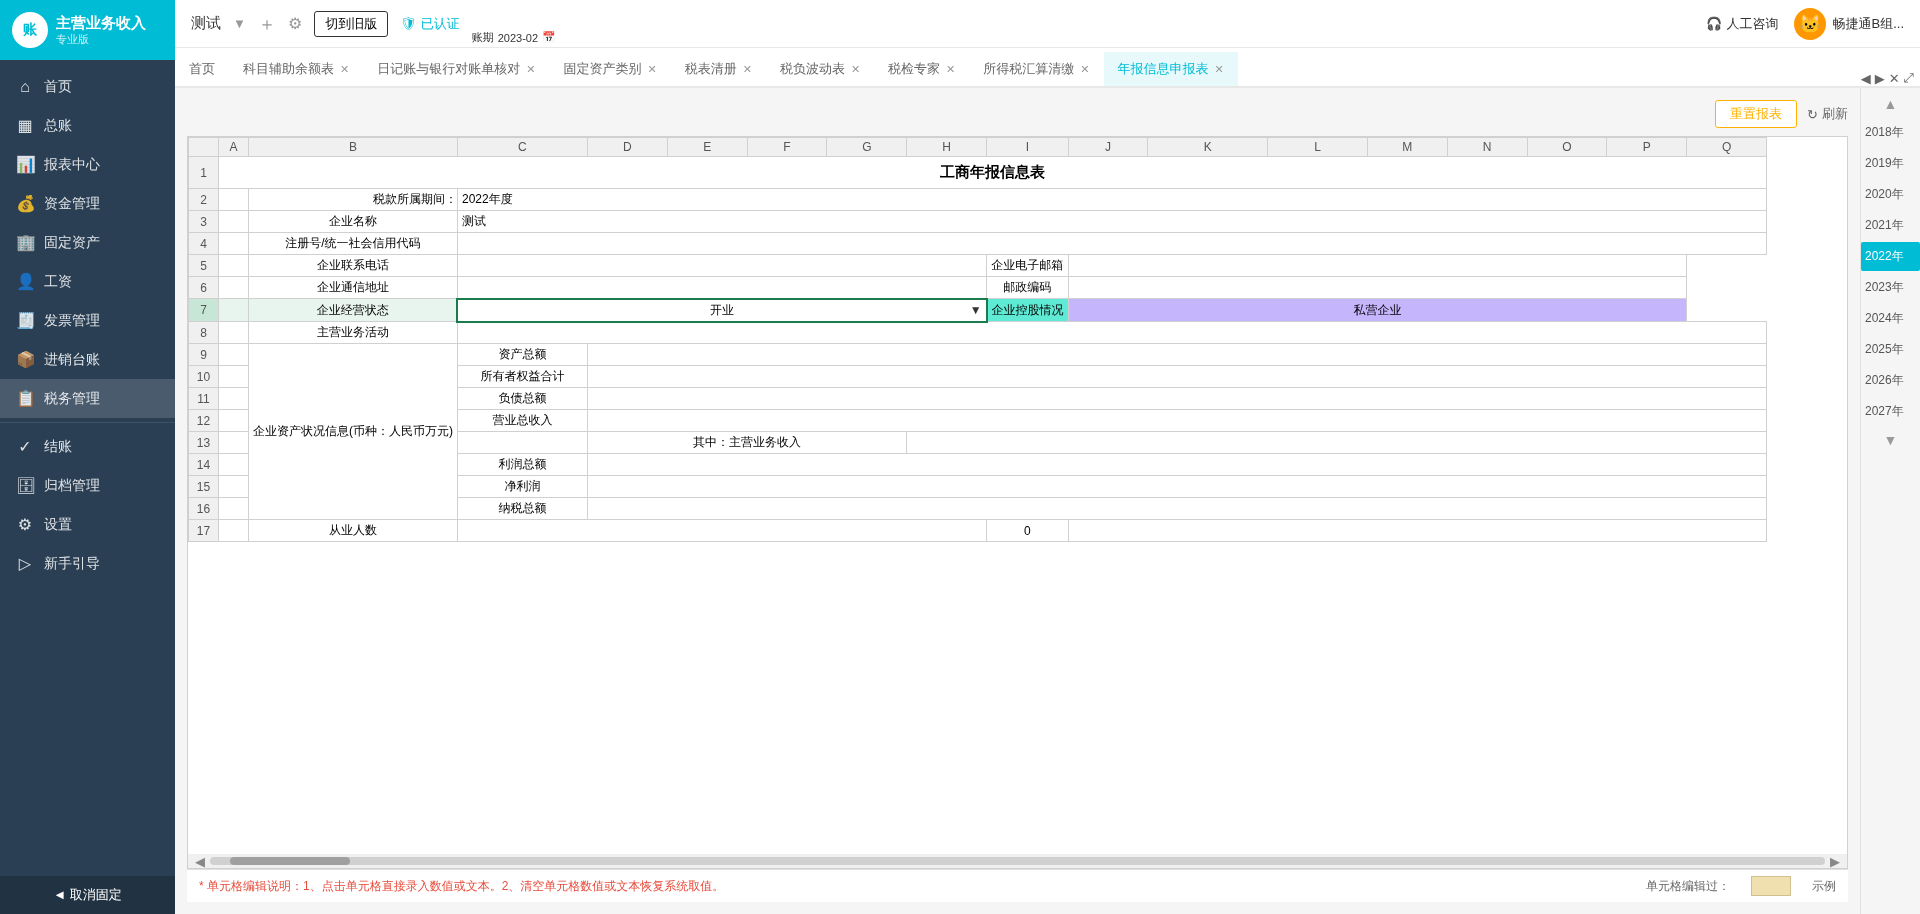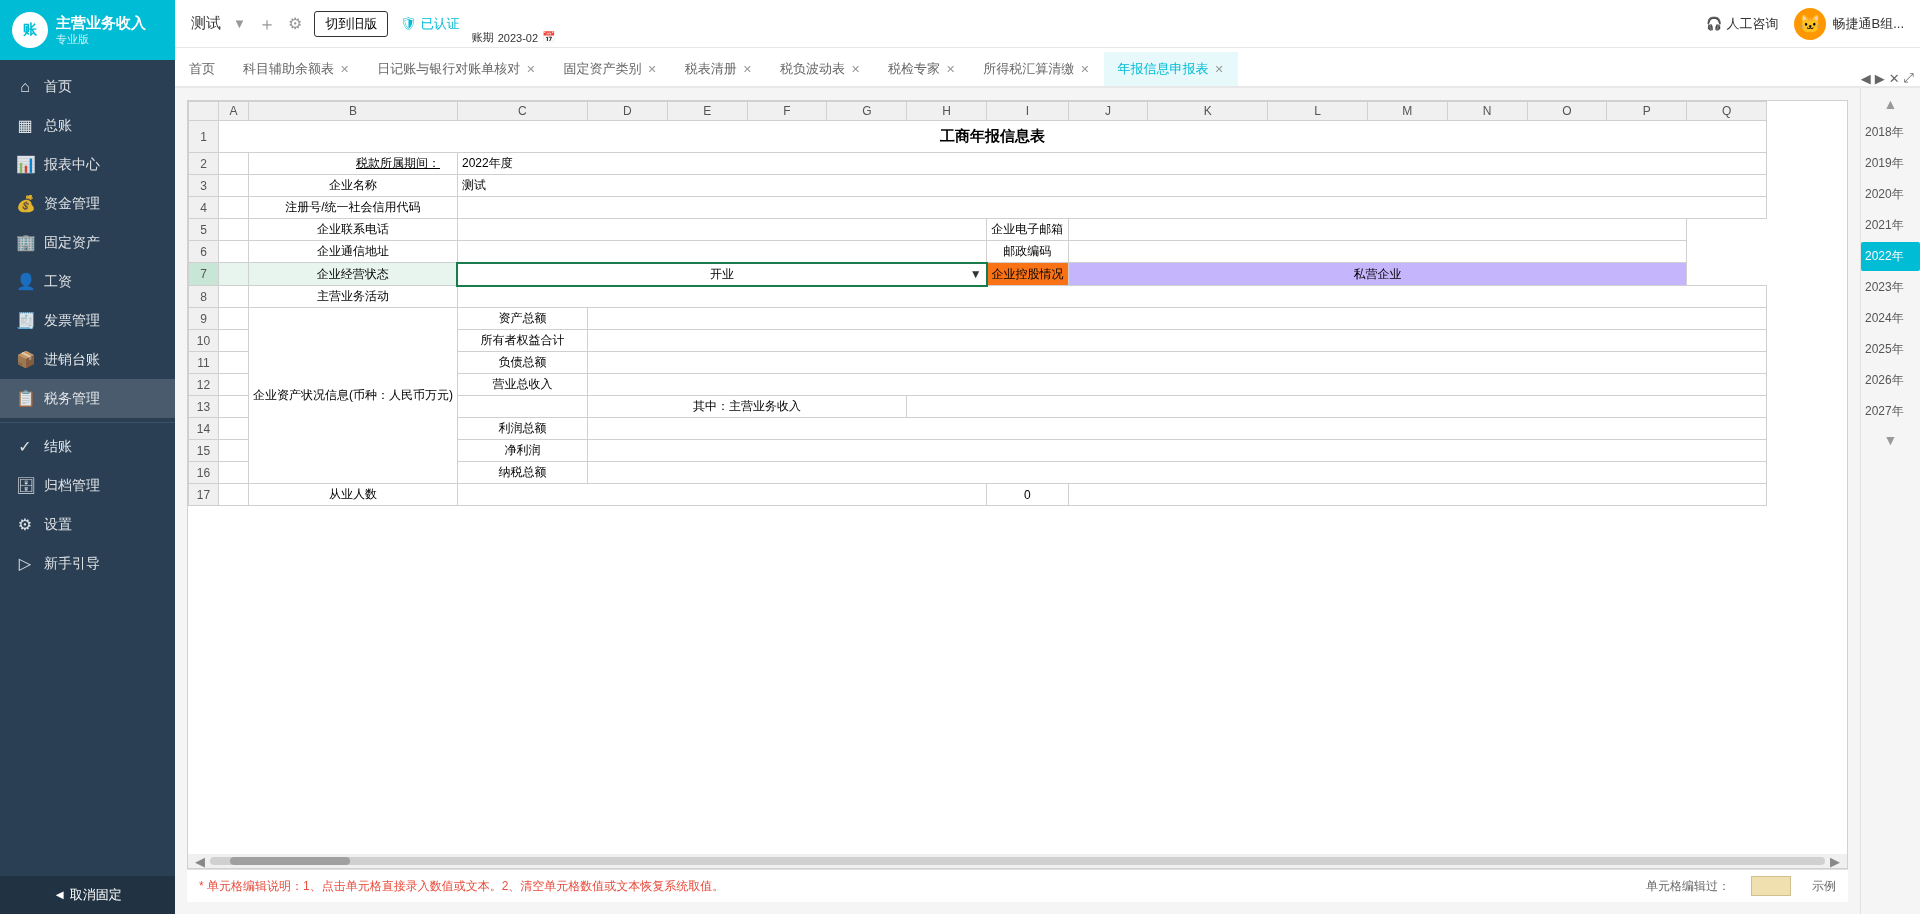--- a/index.html
+++ b/index.html
@@ -230,20 +230,27 @@
       <span>▶</span>
       <span>✕</span>
       <span>⤢</span>
     </div>
   </div>
 
   <div class="content">
     <div class="content-main">
 
 
+      <div class="toolbar">
+        <button class="btn-reset">重置报表</button>
+        <button class="btn-refresh">
+          <span>↻</span>
+          <span>刷新</span>
+        </button>
+      </div>
 
       <div class="sheet-container">
         <div class="sheet-scroll">
           <table class="sheet">
             <colgroup>
               <col style="width:30px">
               <col style="width:30px">
               <col style="width:160px">
               <col style="width:130px">
               <col style="width:80px">
@@ -287,21 +294,21 @@
             <tbody>
 
               <tr>
                 <td class="row-num">1</td>
                 <td class="cell cell-center" colspan="17" style="font-size:15px; font-weight:bold; padding:6px;">工商年报信息表</td>
               </tr>
 
               <tr>
                 <td class="row-num">2</td>
                 <td class="cell cell-center"></td>
-                <td class="cell" style="text-align:right; padding-right:17px;text-decoration:underline;">税款所属期间：</td>
+                <td class="cell" style="text-align:right; padding-right:0;">税款所属期间：</td>
                 <td class="cell" colspan="15">2022年度</td>
               </tr>
 
               <tr>
                 <td class="row-num">3</td>
                 <td class="cell"></td>
                 <td class="cell cell-center">企业名称</td>
                 <td class="cell" colspan="15">测试</td>
               </tr>
 
@@ -331,21 +338,21 @@
               </tr>
 
               <tr style="background:#e8f5ee;">
                 <td class="row-num" style="background:#c7e6d5;">7</td>
                 <td class="cell" style="background:#e8f5ee;"></td>
                 <td class="cell cell-center" style="background:#e8f5ee;">企业经营状态</td>
                 <td class="cell cell-center cell-active" colspan="6" style="background:#fff; position:relative;">
                   开业
                   <span style="position:absolute; right:4px; top:50%; transform:translateY(-50%); color:#333;">▼</span>
                 </td>
-                <td class="cell cell-center" style="background:#f97316;">企业控股情况</td>
+                <td class="cell cell-center" style="background:#5eead4;">企业控股情况</td>
                 <td class="cell cell-center" colspan="7" style="background:#c4b5fd;">私营企业</td>
               </tr>
 
               <tr>
                 <td class="row-num">8</td>
                 <td class="cell"></td>
                 <td class="cell cell-center">主营业务活动</td>
                 <td class="cell" colspan="15"></td>
               </tr>
 

